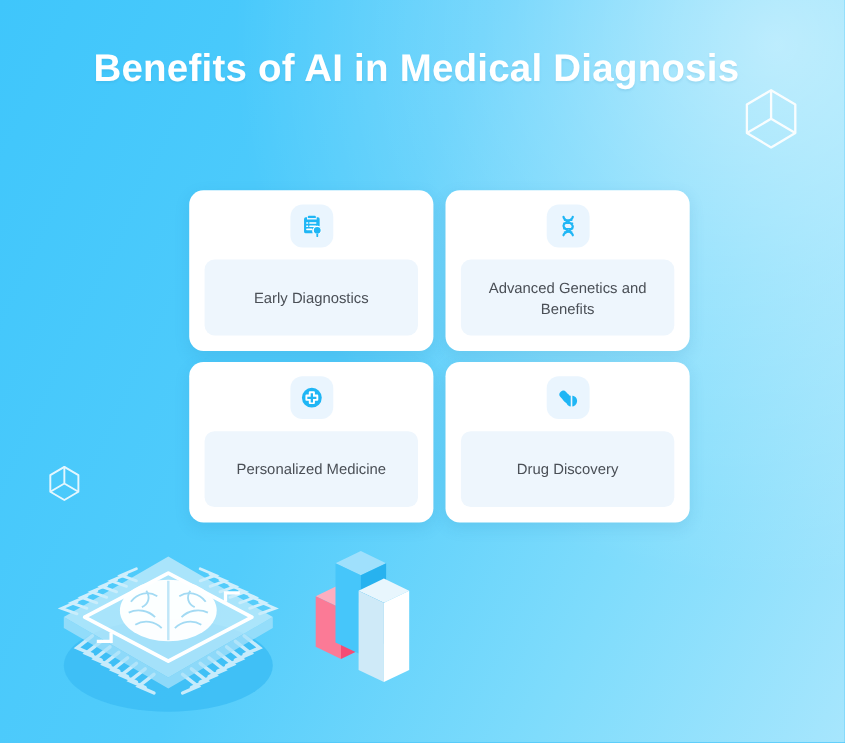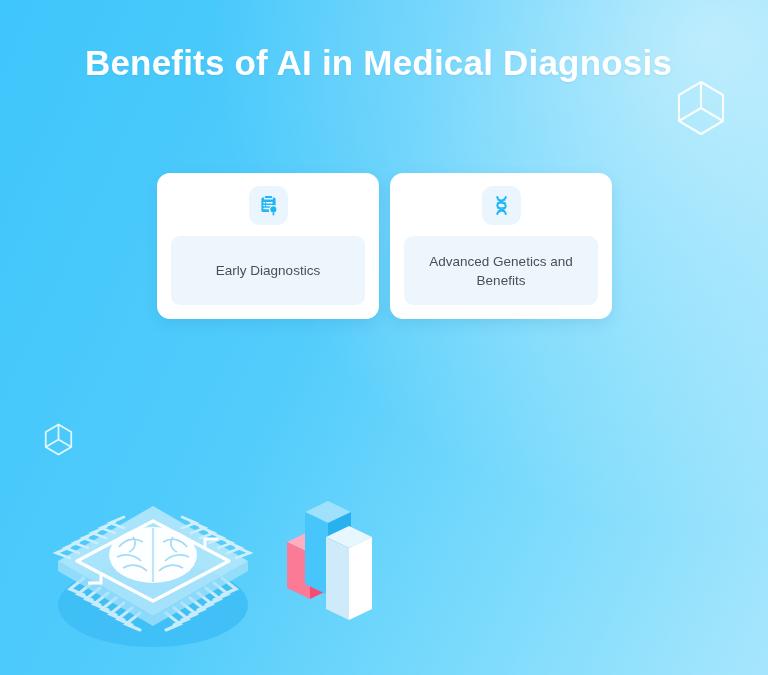--- a/index.html
+++ b/index.html
@@ -41,21 +41,21 @@
     font-size: 35px;
     font-weight: bold;
     line-height: 46px;
     letter-spacing: 0.2px;
     text-shadow: 0 1px 2px rgba(40,130,180,0.13);
   }
 
   
   .grid {
     position: absolute;
-    left: 157px;
+    left: 172px;
     top: 173px;
     width: 455px;
     display: grid;
     grid-template-columns: 222px 222px;
     grid-template-rows: 146px 146px;
     column-gap: 11px;
     row-gap: 10px;
   }
   .card {
     background: #ffffff;
@@ -155,21 +155,48 @@
           <path d="M7.6 3.2c0 4.2 8.8 5.4 8.8 9.3s-8.8 4.9-8.8 8.3" stroke="#1fb6f5" stroke-width="2.1" stroke-linecap="round"></path>
           <path d="M16.4 3.2c0 3.8-8.8 4.5-8.8 8.6s8.8 5.5 8.8 9" stroke="#1fb6f5" stroke-width="2.1" stroke-linecap="round"></path>
           <path d="M8.6 6.4h6.8M7.8 9.3h8.4M7.8 14.5h8.4M8.6 17.6h6.8" stroke="#1fb6f5" stroke-width="1.5" stroke-linecap="round"></path>
         </svg>
       </div>
       <div class="label-box">
         <span>Advanced Genetics and Benefits</span>
       </div>
     </div>
 
-
+    <div class="card">
+      <div class="icon-tile">
+        <svg width="23" height="23" viewBox="0 0 24 24" aria-hidden="true">
+          <circle cx="12" cy="12" r="9.4" fill="#1fb6f5"></circle>
+          <path d="M10.1 5.9h3.8a1 1 0 0 1 1 1v2.2h2.2a1 1 0 0 1 1 1v3.8a1 1 0 0 1-1 1h-2.2v2.2a1 1 0 0 1-1 1h-3.8a1 1 0 0 1-1-1v-2.2H6.9a1 1 0 0 1-1-1v-3.8a1 1 0 0 1 1-1h2.2V6.9a1 1 0 0 1 1-1z" fill="#ffffff"></path>
+          <path d="M10.9 7.9h2.2v3.2h3.2v2.2h-3.2v3.2h-2.2v-3.2H7.7v-2.2h3.2z" fill="#1fb6f5"></path>
+        </svg>
+      </div>
+      <div class="label-box">
+        <span>Personalized Medicine</span>
+      </div>
+    </div>
+
+    <div class="card">
+      <div class="icon-tile">
+        <svg width="23" height="23" viewBox="0 0 24 24" aria-hidden="true">
+          <g transform="rotate(-42 11 10)">
+            <rect x="5.4" y="3.2" width="7.2" height="13.4" rx="3.6" fill="#1fb6f5"></rect>
+            <path d="M5.4 9.9h7.2v3a3.6 3.6 0 0 1-3.6 3.6 3.6 3.6 0 0 1-3.6-3.6z" fill="#1fb6f5"></path>
+          </g>
+          <circle cx="15.2" cy="15.2" r="5.3" fill="#1fb6f5"></circle>
+          <path d="M15.2 9.9v10.6" stroke="#eaf5fe" stroke-width="1.5" stroke-linecap="round"></path>
+        </svg>
+      </div>
+      <div class="label-box">
+        <span>Drug Discovery</span>
+      </div>
+    </div>
 
   </div>
 
   <div class="illustration">
     <svg width="768" height="180" viewBox="0 0 768 180" fill="none" aria-hidden="true">
 
       <g>
 
         <ellipse cx="153" cy="110" rx="95" ry="42" fill="#3cbdf4" opacity="0.85"></ellipse>
 

